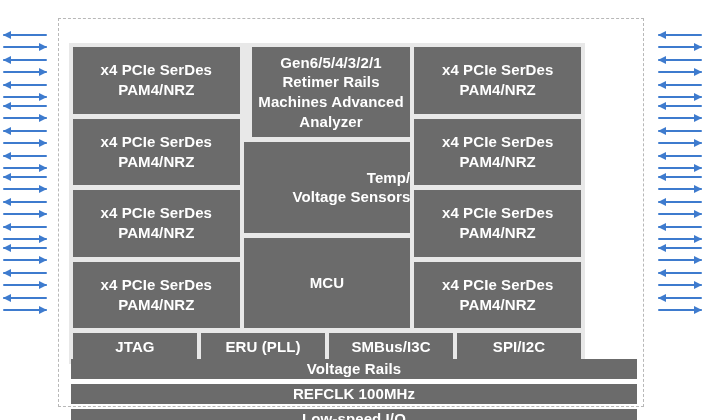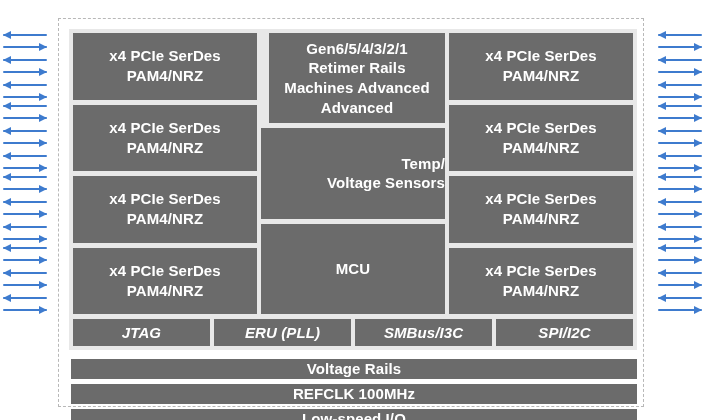--- a/index.html
+++ b/index.html
@@ -13,22 +13,22 @@
   }
   .chip-outline {
     position: absolute;
     left: 58px; top: 18px;
     width: 586px; height: 389px;
     border: 1px dashed #b8b8b8;
     box-sizing: border-box;
   }
   .panel {
     position: absolute;
-    left: 10px; top: 10px;
-    width: 568px; height: 321px;
+    left: 10px; top: 24px;
+    width: 516px; height: 321px;
     background: #e8e8e8;
     box-sizing: border-box;
     padding: 4px;
     display: flex;
     flex-direction: column;
     gap: 5px;
   }
   .cols { flex: 1; display: flex; gap: 4px; }
   .col { flex: 1; display: flex; flex-direction: column; gap: 5px; }
   .block {
@@ -43,21 +43,21 @@
     font-weight: bold;
     line-height: 1.32;
     letter-spacing: 0.1px;
   }
   .col > .block { flex: 1; }
   .retimer { height: 138px; flex: none; margin-left: 8px; }
   .sensor  { height: 46px;  flex: none; align-items: flex-end; }
   .logic   { height: 40px;  flex: none; }
   .mcu     { flex: 1; text-align: center; }
   .iface-row { height: 27px; display: flex; gap: 4px; flex: none; }
-  .iface-row .block { flex: 1; font-style: italic; }
+  .iface-row .block { flex: 1; }
   .external-row {
     position: absolute;
     left: 12px; top: 340px;
     width: 566px; height: 37px;
     display: flex; gap: 5px; flex-direction: column;
   }
   .external-row .block { flex: 1; }
 
   
   .rail {
@@ -197,21 +197,21 @@
             <div>x4 PCIe SerDes</div>
             <div>PAM4/NRZ</div>
           </div>
         </div>
 
         <div class="col">
           <div class="block retimer">
             <div>Gen6/5/4/3/2/1</div>
             <div>Retimer Rails</div>
             <div>Machines Advanced</div>
-            <div>Advanced</div>
+            <div>Analyzer</div>
           </div>
           <div class="block sensor">
             <div>Temp/</div>
             <div>Voltage Sensors</div>
           </div>
           <div class="block mcu">
             <div>MCU</div>
           </div>
         </div>
 

